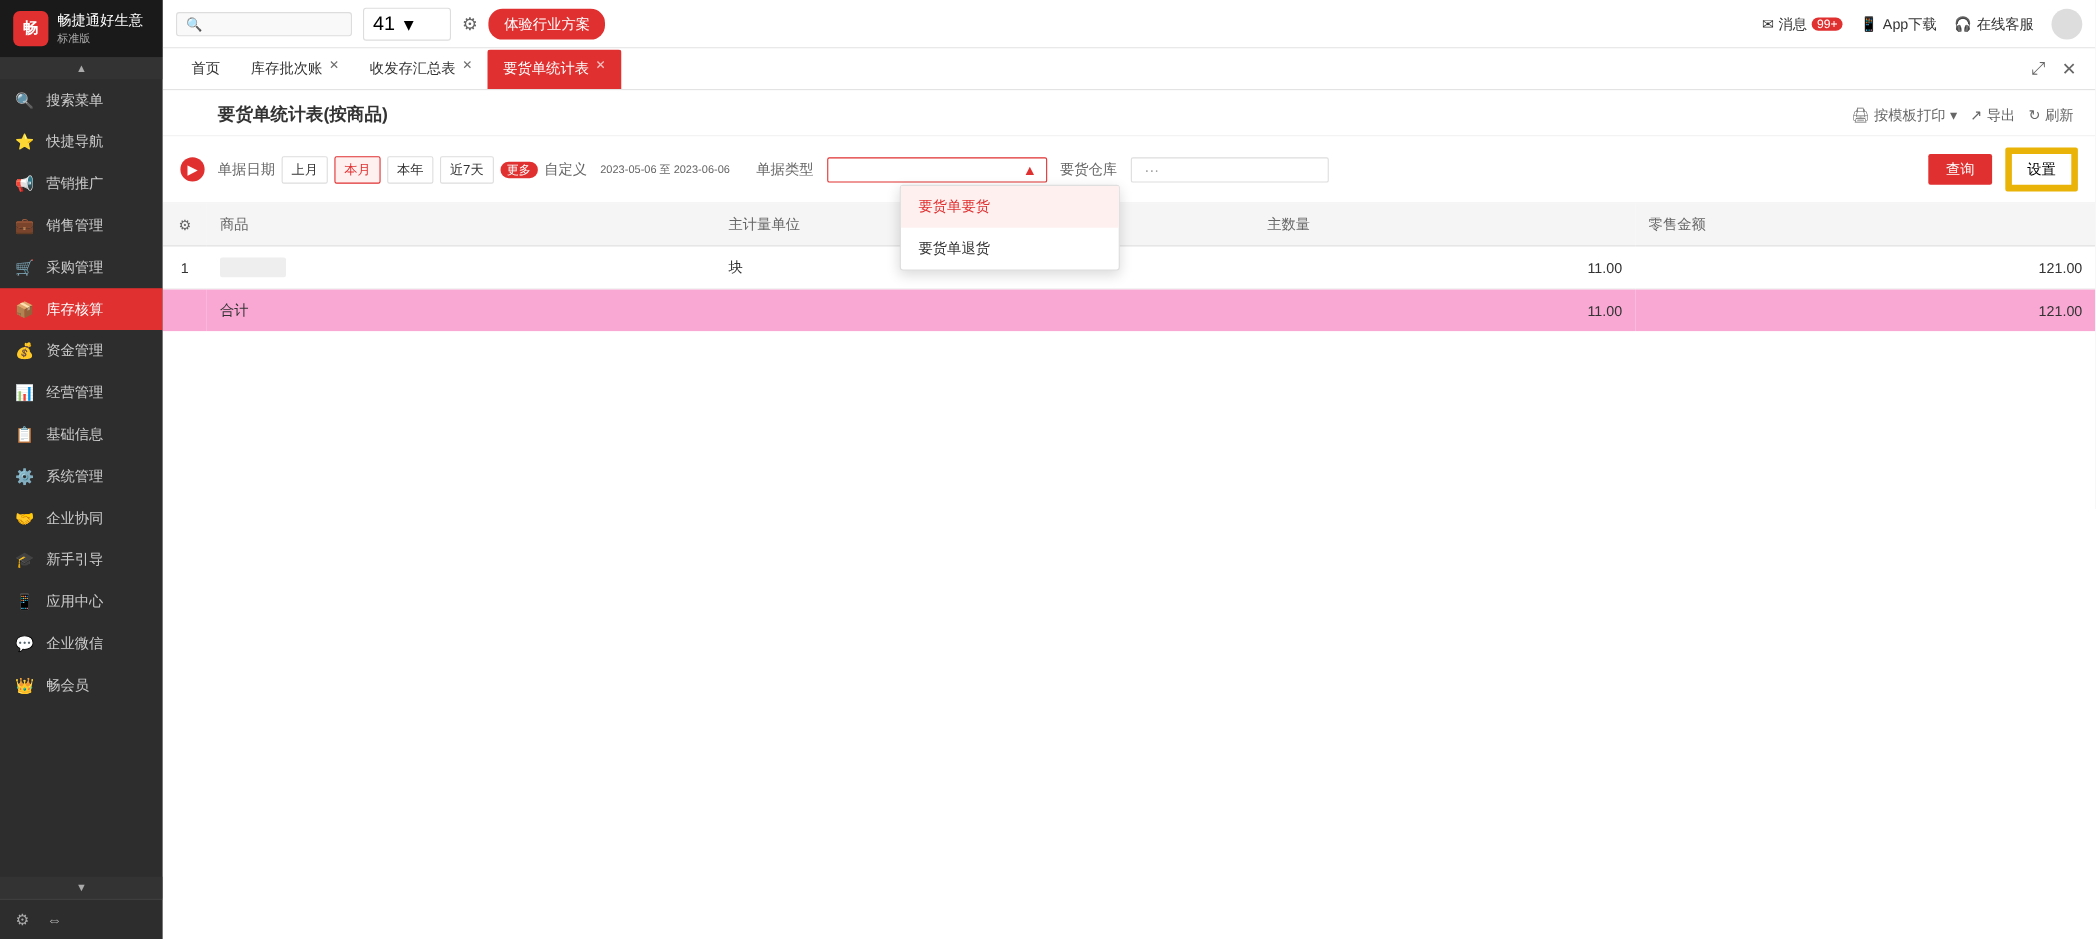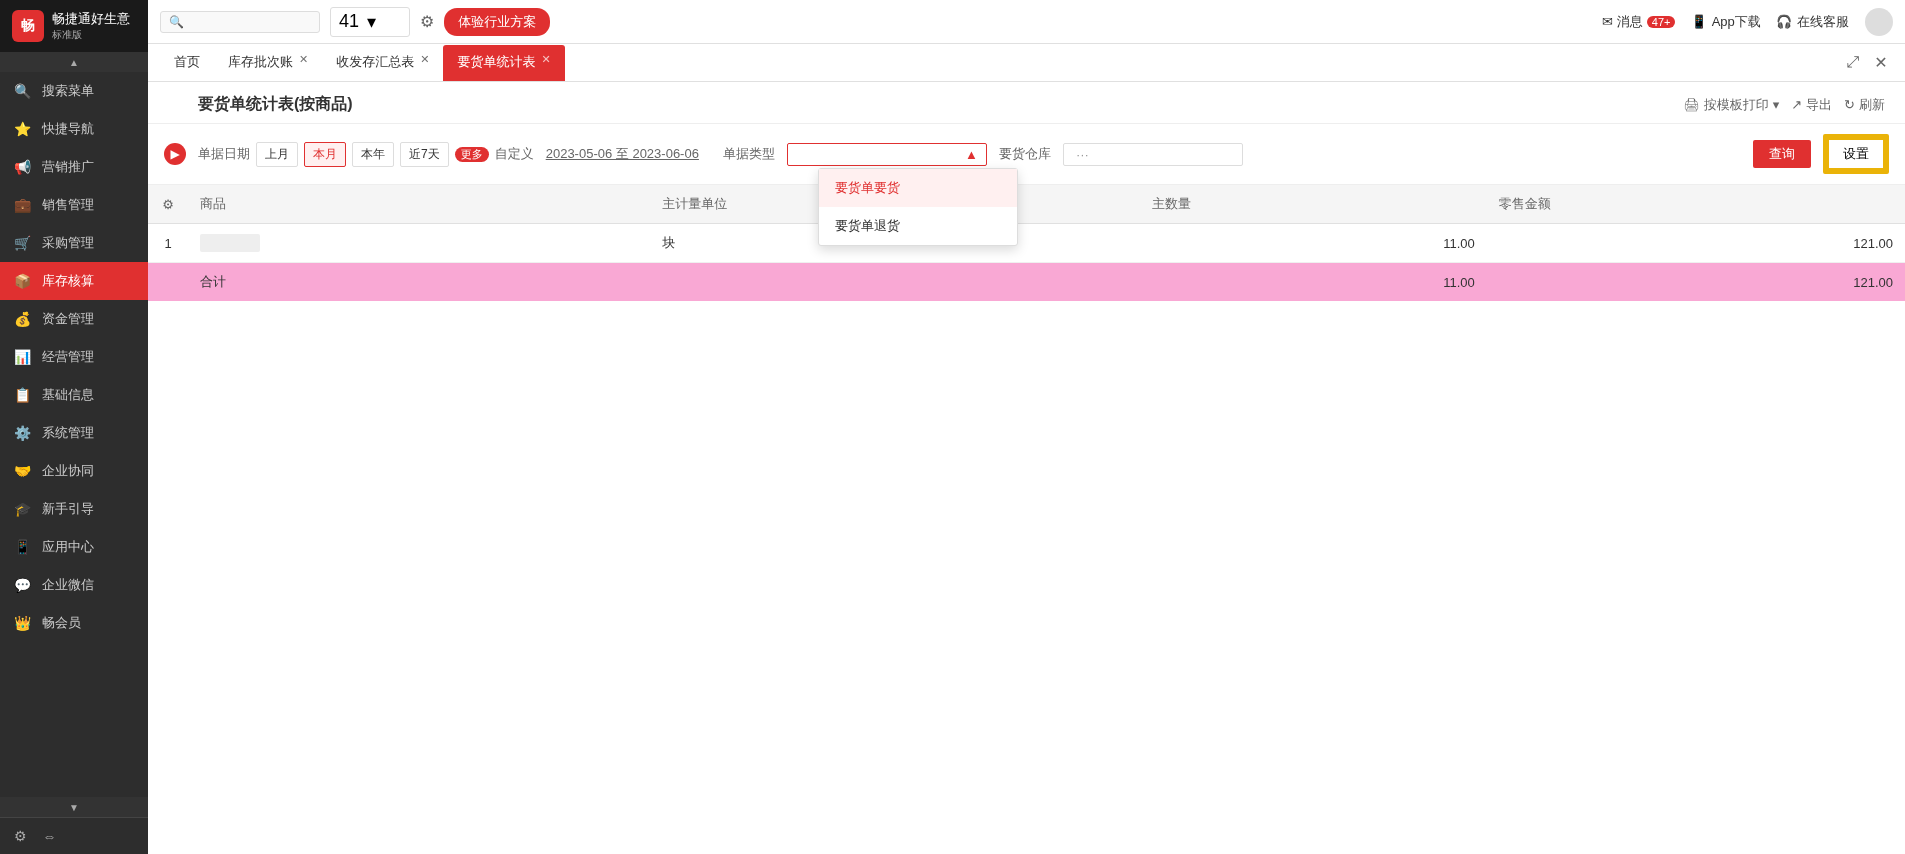--- a/index.html
+++ b/index.html
@@ -205,21 +205,21 @@
       color: #333;
     }
     .date-btn.active { background: #fff0f0; border-color: #e03030; color: #e03030; }
     .date-more-badge {
       background: #e03030;
       color: white;
       border-radius: 10px;
       padding: 0 6px;
       font-size: 11px;
     }
-    .date-range-text { font-size: 13px; color: #666; text-decoration: underline; }
+    .date-range-text { font-size: 10px; color: #666; }
     .filter-divider { color: #ccc; }
     .type-selector {
       display: flex;
       align-items: center;
       border: 1px solid #e03030;
       border-radius: 2px;
       padding: 3px 8px;
       min-width: 200px;
       justify-content: space-between;
       cursor: pointer;
@@ -409,21 +409,21 @@
         <span>41</span>
         <span>▾</span>
       </div>
       <span class="gear-btn">⚙</span>
       <button class="industry-btn">体验行业方案</button>
     </div>
     <div class="topbar-right">
       <div class="msg-item">
         <span>✉</span>
         <span>消息</span>
-        <span class="badge">47+</span>
+        <span class="badge">99+</span>
       </div>
       <div class="msg-item">
         <span>📱</span>
         <span>App下载</span>
       </div>
       <div class="msg-item">
         <span>🎧</span>
         <span>在线客服</span>
       </div>
       <div class="avatar"></div>

